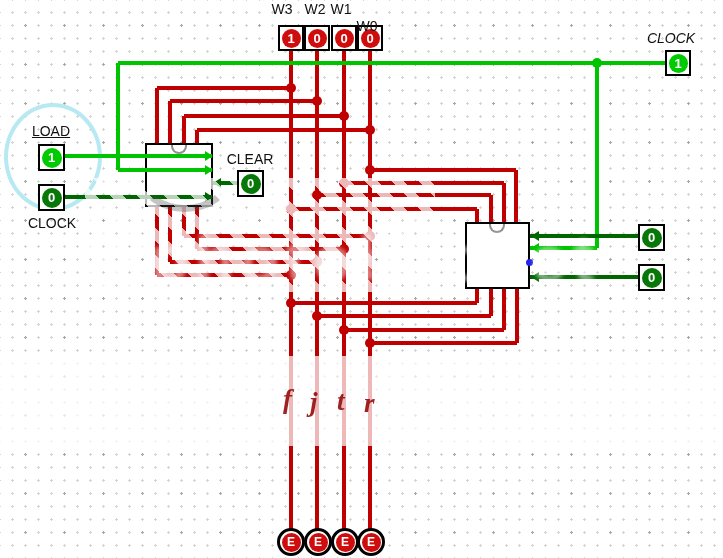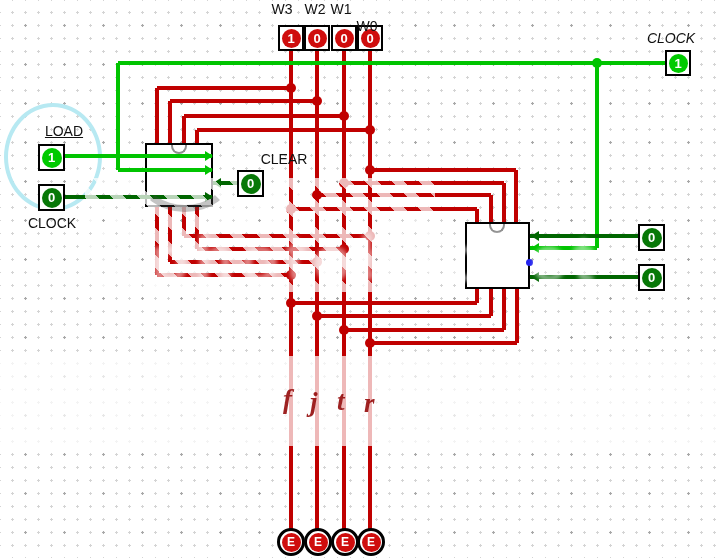--- a/index.html
+++ b/index.html
@@ -159,16 +159,16 @@
       <div class="pindisc" style="width: 19px; height: 19px; background: rgb(207, 13, 13); font-size: 12px;">E</div>
     </div>
     <div class="probe" style="left: 357px; top: 528px; width: 28px; height: 28px;">
       <div class="pindisc" style="width: 19px; height: 19px; background: rgb(207, 13, 13); font-size: 12px;">E</div>
     </div>
     <div class="lbl" style="left: 282px; top: 1px;">W3</div>
     <div class="lbl" style="left: 315px; top: 1px;">W2</div>
     <div class="lbl" style="left: 341px; top: 1px; text-align: center;">W1</div>
     <div class="lbl" style="left: 367px; top: 18px;">W0</div>
     <div class="lbl" style="left: 671px; top: 30px; font-style: italic;">CLOCK</div>
-    <div class="lbl" style="left: 64px; top: 123px; text-decoration: underline;">LOAD</div>
+    <div class="lbl" style="left: 51px; top: 123px; text-decoration: underline;">LOAD</div>
     <div class="lbl" style="left: 52px; top: 215px;">CLOCK</div>
-    <div class="lbl" style="left: 250px; top: 151px; margin-left: 34px;">CLEAR</div>
+    <div class="lbl" style="left: 250px; top: 151px;">CLEAR</div>
   </div>
 
 </body></html>

